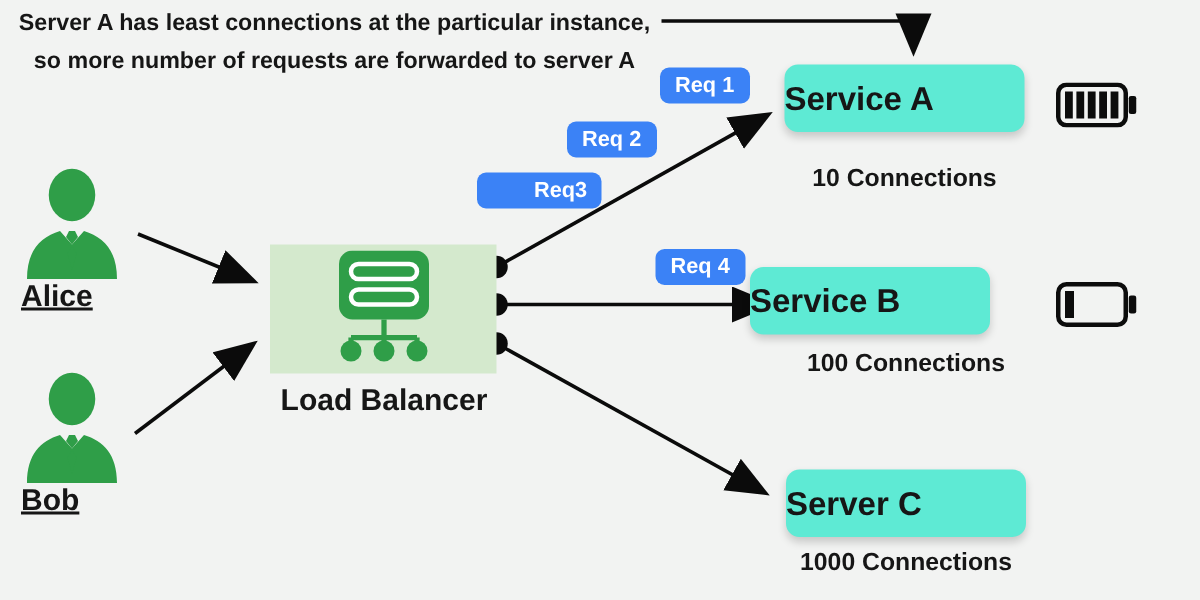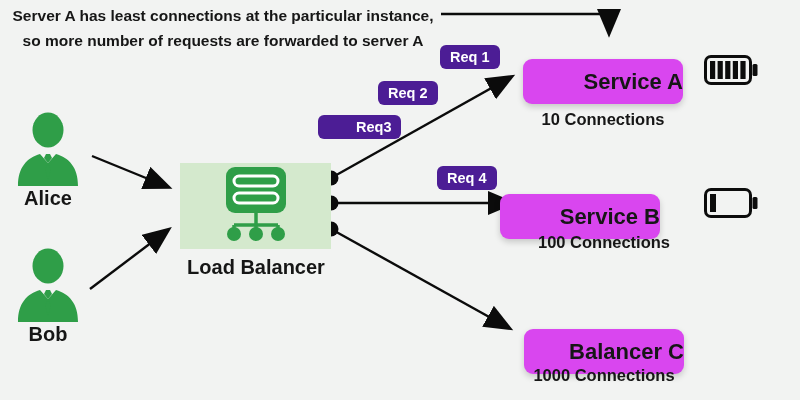--- a/index.html
+++ b/index.html
@@ -10,35 +10,35 @@
   }
   svg.connectors { position:absolute; left:0; top:0; }
 
   .annotation {
     position:absolute; left:1px; top:3px; width:444px;
     text-align:center; font-size:15.5px; font-weight:700;
     line-height:25px; white-space:nowrap;
   }
 
   .badge {
-    position:absolute; background:#4c1d95; color:#ffffff;
+    position:absolute; background:#3b82f6; color:#ffffff;
     font-size:14.5px; font-weight:700; line-height:20px;
     padding:2px 10px; border-radius:6px;
   }
   .badge.req1 { left:440px; top:45px; }
   .badge.req2 { left:378px; top:81px; }
   .badge.req3 { left:318px; top:115px;padding-left:38px; }
   .badge.req4 { left:437px; top:166px; }
 
   .service-box {
     position:absolute; width:160px; height:45px;
-    background:#d946ef; border-radius:9px;
+    background:#5eead4; border-radius:9px;
     box-shadow:0 3px 6px rgba(0,0,0,0.18);
-    display:flex; align-items:center; justify-content:flex-end;
-    font-size:22px; font-weight:700;margin-top:16px;
+    display:flex; align-items:center; justify-content:flex-start;
+    font-size:22px; font-weight:700;
   }
   .service-box.a { left:523px; top:43px; }
   .service-box.b { left:500px; top:178px; }
   .service-box.c { left:524px; top:313px; }
 
   .conn-label {
     position:absolute; width:160px; text-align:center;
     font-size:16.5px; font-weight:700;
   }
   .conn-label.a { left:523px; top:96px;margin-top:14px; }
@@ -48,21 +48,21 @@
   .lb-box {
     position:absolute; left:180px; top:163px; width:151px; height:86px;
     background:#d4e9cd;
     display:flex; align-items:center; justify-content:center;
   }
   .lb-label {
     position:absolute; left:168px; top:256px; width:176px;
     text-align:center; font-size:20px; font-weight:700;
   }
 
-  .user { position:absolute; width:68px; text-align:center; }
+  .user { position:absolute; width:68px; text-align:left;text-decoration:underline; }
   .user.alice { left:14px; top:112px; }
   .user.bob   { left:14px; top:248px; }
   .user svg { display:block; margin:0 auto; }
   .user-label { font-size:20px; font-weight:700; margin-top:1px; }
 
   .battery { position:absolute; }
   .battery.a { left:704px; top:55px; }
   .battery.b { left:704px; top:188px; }
 </style>
 </head>
@@ -136,21 +136,21 @@
     <span>Service A</span>
   </div>
   <div class="conn-label a">10 Connections</div>
 
   <div class="service-box b">
     <span>Service B</span>
   </div>
   <div class="conn-label b">100 Connections</div>
 
   <div class="service-box c">
-    <span>Balancer C</span>
+    <span>Server C</span>
   </div>
   <div class="conn-label c">1000 Connections</div>
 
   <div class="battery a">
     <svg width="54" height="30" viewBox="0 0 54 30">
       <rect x="1.5" y="1.5" width="45" height="27" rx="5.5" fill="none" stroke="#0c0c0c" stroke-width="3"></rect>
       <rect x="48.5" y="9" width="5" height="12" rx="1.5" fill="#0c0c0c"></rect>
       <rect x="6" y="6" width="5.2" height="18" fill="#0c0c0c"></rect>
       <rect x="13.6" y="6" width="5.2" height="18" fill="#0c0c0c"></rect>
       <rect x="21.2" y="6" width="5.2" height="18" fill="#0c0c0c"></rect>

